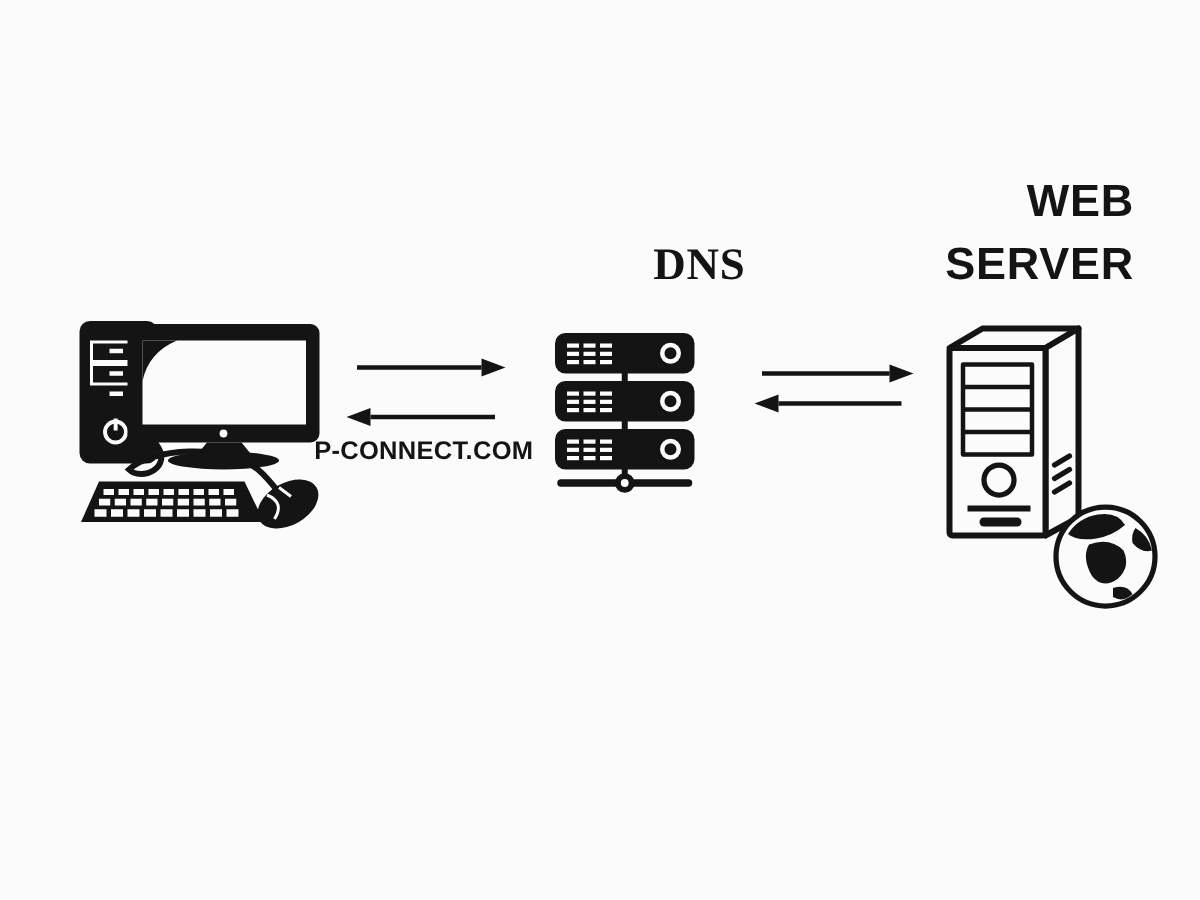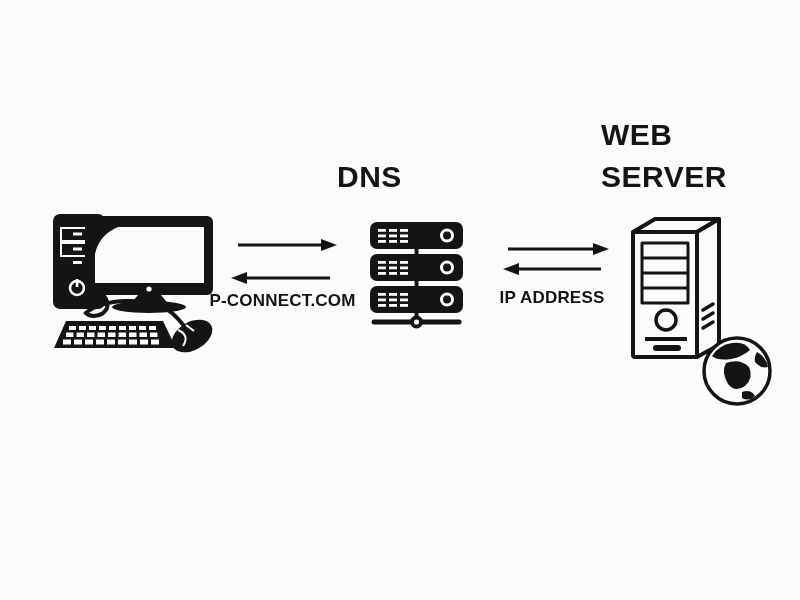--- a/index.html
+++ b/index.html
@@ -6,28 +6,28 @@
   * { box-sizing:border-box; }
   html,body { margin:0; padding:0; }
   body { font-family:"Liberation Sans","DejaVu Sans",sans-serif; background:var(--bg); }
   .canvas {
     position:relative; width:800px; height:600px;
     background:var(--bg); color:var(--ink); overflow:hidden;
   }
   .icon-layer { position:absolute; left:0; top:0; width:800px; height:600px; }
   .node-label {
     position:absolute; font-weight:bold; font-size:30px; line-height:42px;
-    text-align:left; color:var(--ink); letter-spacing:0.5px;
+    text-align:right; color:var(--ink); letter-spacing:0.5px;
   }
   .edge-label {
     position:absolute; font-weight:bold; font-size:17px; line-height:22px;
     text-align:center; color:var(--ink); letter-spacing:0.2px;
   }
   #user-label   { left:58px;  top:156px; width:160px; }
-  #dns-label    { left:337px; top:156px; width:160px; }
+  #dns-label    { left:337px; top:156px; width:160px;font-family:Liberation Serif, serif; }
   #web-label    { left:601px; top:114px; width:155px; }
   #pconnect-label { left:200px; top:290px; width:165px; }
   #ip-label       { left:472px; top:287px; width:160px; }
   svg .stroke { stroke:var(--ink); fill:none; }
   svg .fill   { fill:var(--ink); }
   svg .bgfill { fill:var(--bg); }
 </style>
 </head>
 <body>
 
@@ -175,16 +175,15 @@
       <line class="stroke" stroke-width="3" x1="601" y1="269" x2="519" y2="269"></line>
       <polygon class="fill" points="519,263 503,269 519,275"></polygon>
     </g>
   </svg>
 
   <div class="node-label" id="dns-label">DNS</div>
   <div class="node-label" id="web-label">WEB SERVER</div>
 
   <div class="edge-label" id="pconnect-label">P-CONNECT.COM</div>
   <div class="edge-label" id="ip-label">
-    <div>IP ADDRESS</div>
   </div>
 
 </div>
 
 </body></html>

